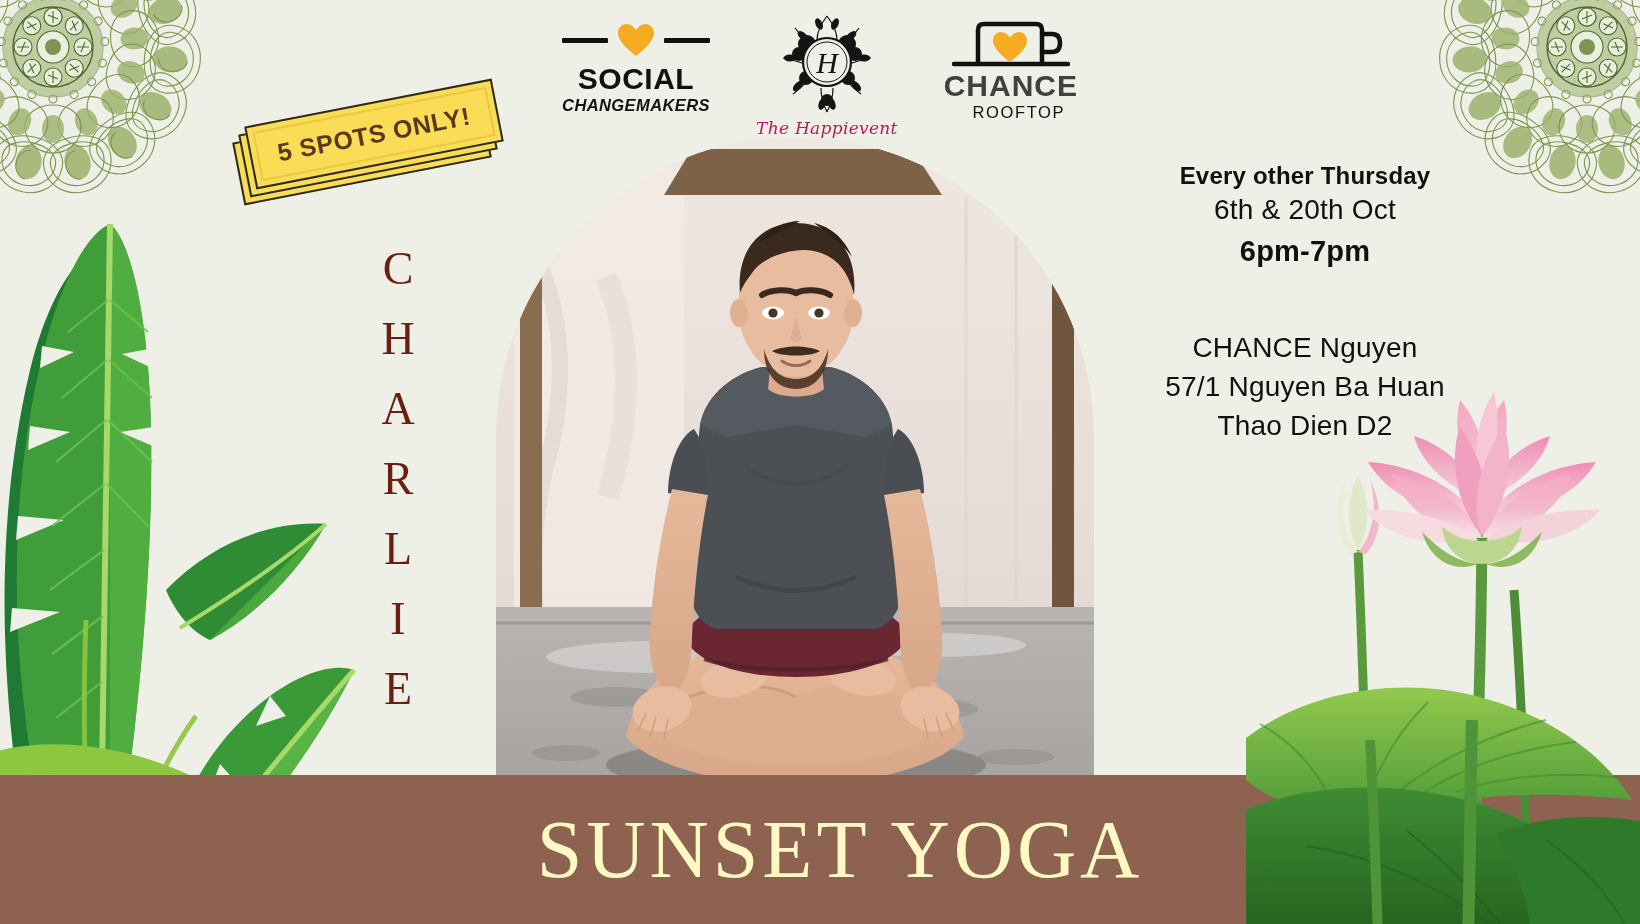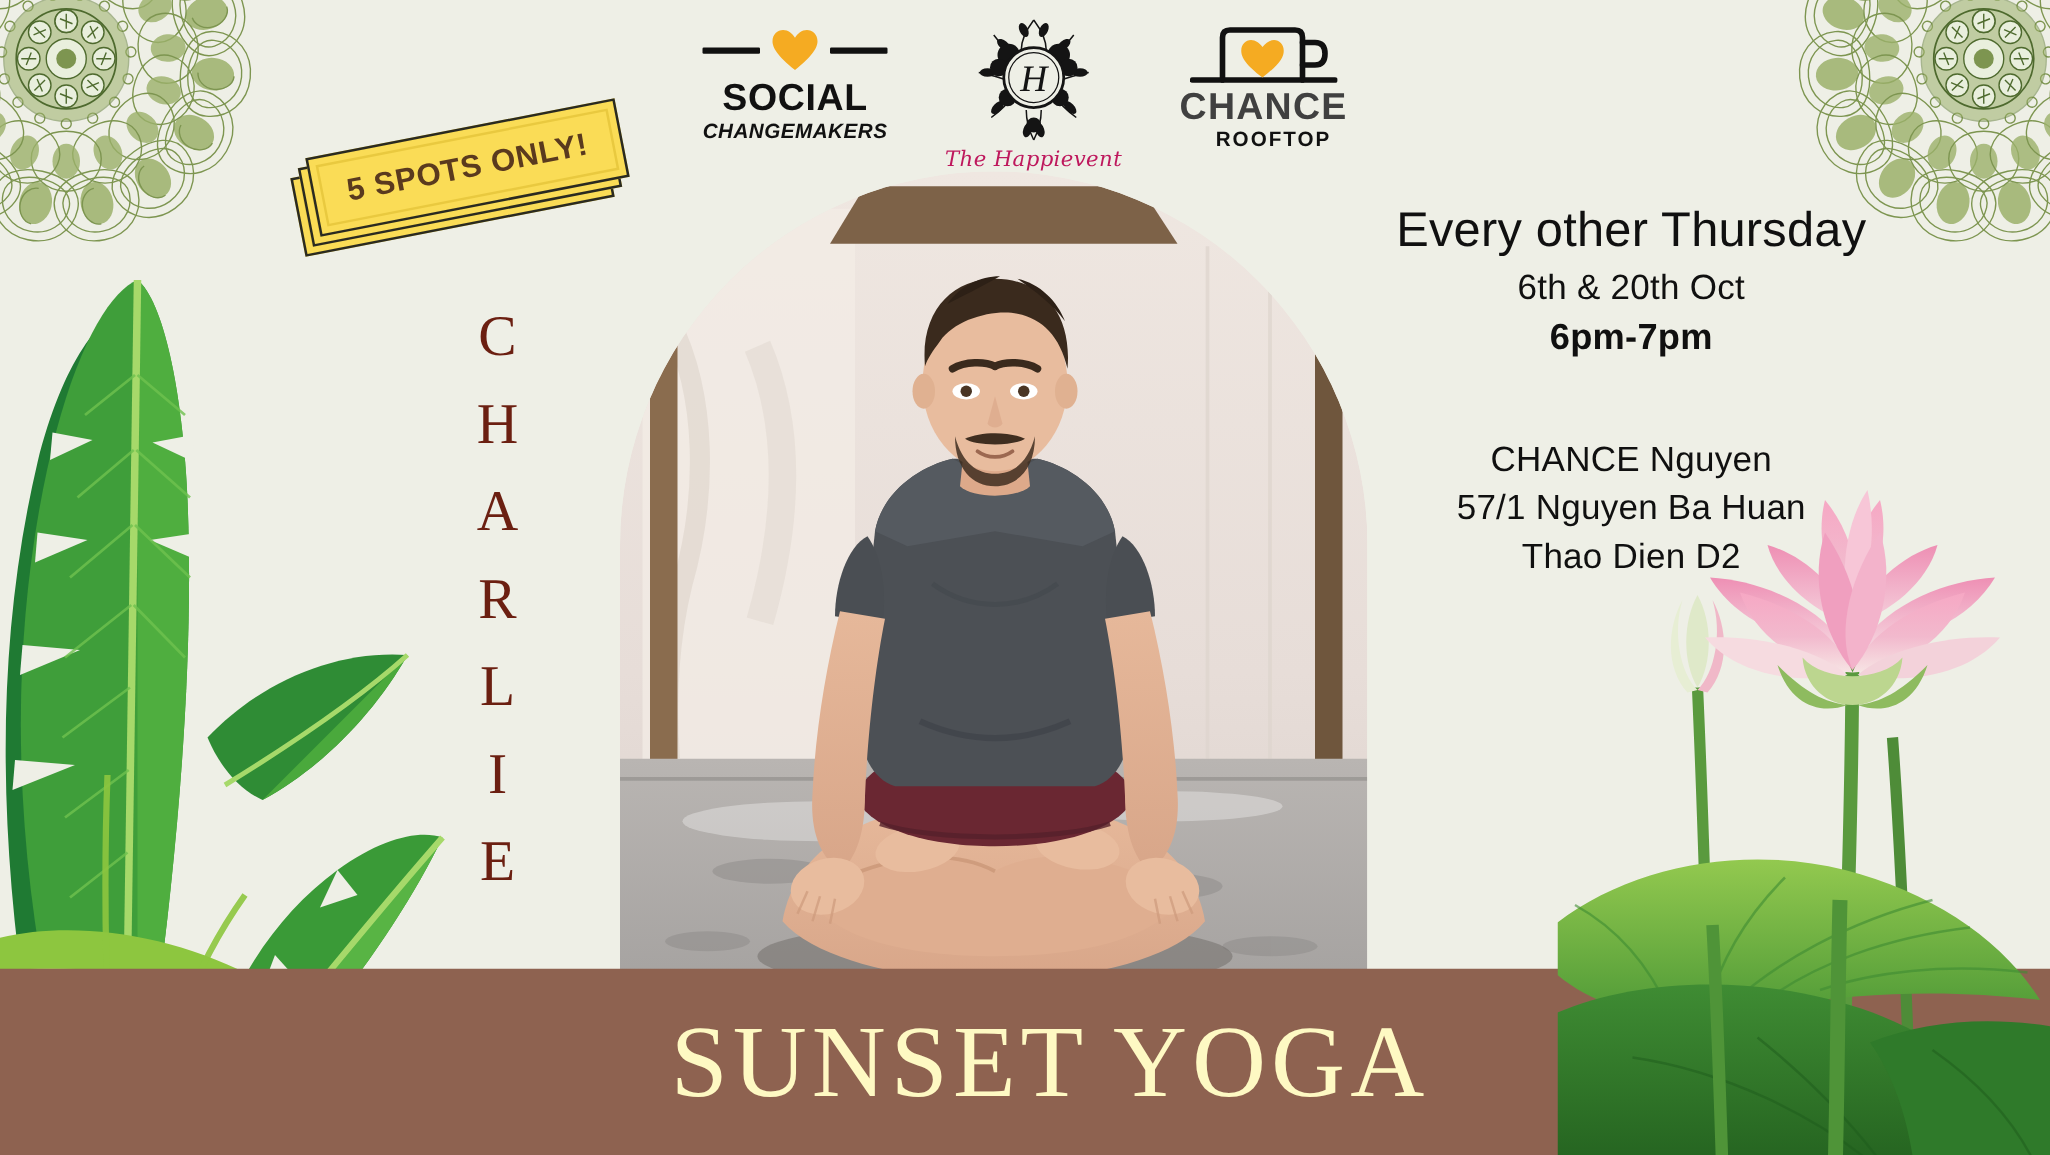--- a/index.html
+++ b/index.html
@@ -51,21 +51,21 @@
     font-style:italic; font-size:17px; color:#be185d; margin-top:2px; letter-spacing:.3px;
   }
 
   .ch-name{
     font-family:"Liberation Sans", sans-serif;
     font-weight:bold; font-size:30px; letter-spacing:1px; color:#404040;
     line-height:1.02; margin-top:3px;
   }
   .ch-sub{
     font-family:"Liberation Sans", sans-serif;
-    font-weight:bold; font-size:16.5px; letter-spacing:1.6px; color:#111; margin-top:1px;padding-left:16px;
+    font-weight:normal; font-size:16.5px; letter-spacing:1.6px; color:#111; margin-top:1px;padding-left:16px;
   }
 
   
   .tickets{ position:absolute; left:228px; top:62px; width:280px; height:150px; }
   .ticket{
     position:absolute; width:252px; height:64px;
     background:#fadc56; border:2.5px solid #2a2a20;
     box-shadow:inset 0 0 0 5px #fadc56, inset 0 0 0 7px #e9c93f;
   }
   .ticket.t1{ left:8px;  top:56px; transform:rotate(-11deg); }
@@ -95,21 +95,21 @@
     overflow:hidden;
   }
   .arch svg{ display:block; }
 
   
   .info{
     position:absolute; left:1105px; top:160px; width:400px;
     text-align:center; color:#101010;
     font-family:"Liberation Sans", sans-serif;
   }
-  .info .l-bold{ font-weight:normal; font-size:39px; line-height:1.3; letter-spacing:.2px; }
+  .info .l-bold{ font-weight:bold; font-size:24px; line-height:1.3; letter-spacing:.2px; }
   .info .l-reg{ font-weight:normal; font-size:28px; line-height:1.38; letter-spacing:.2px; }
   .info .l-time{ font-weight:bold; font-size:29px; line-height:1.5; letter-spacing:.2px; }
   .info .venue{ margin-top:56px; }
   .info .venue div{ font-weight:normal; font-size:28px; line-height:1.38; letter-spacing:.2px; }
 
   
   .banner{
     position:absolute; left:0; bottom:0; width:100%; height:149px;
     background:#8e6250;
     display:flex; align-items:center; justify-content:center;

